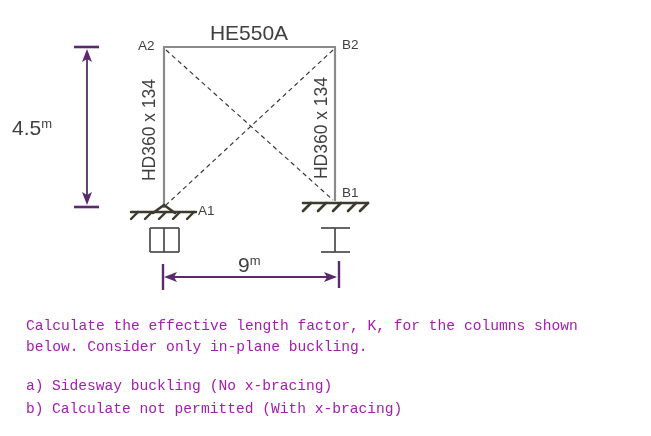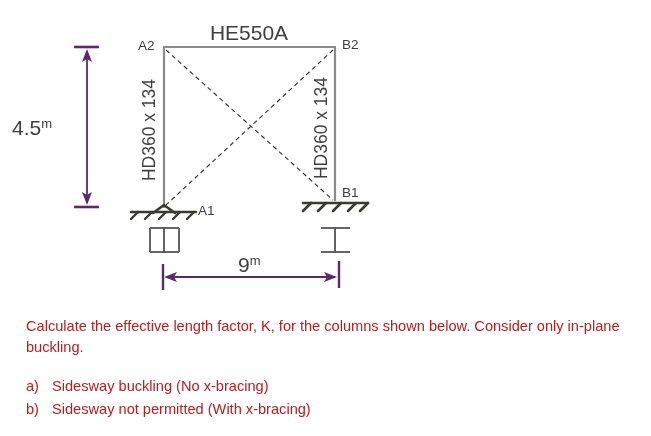--- a/index.html
+++ b/index.html
@@ -20,23 +20,23 @@
     left: 0;
     top: 0;
     width: 400px;
     height: 305px;
   }
   #prompt-block {
     position: absolute;
     left: 26px;
     top: 316px;
     width: 600px;
-    font-family: Liberation Sans, sans-serif;
+    font-family: Liberation Mono, monospace;
     font-size: 14.6px;
-    color: #b91c1c;
+    color: #a21caf;
     line-height: 1.42;
   }
   #prompt-block .intro {
     margin: 0;
     width: 596px;
     text-align: left;
   }
   #options-list {
     margin: 19px 0 0 0;
     padding: 0;
@@ -148,18 +148,18 @@
 
   <div id="prompt-block">
     <p class="intro">Calculate the effective length factor, K, for the columns shown below. Consider only in-plane buckling.</p>
     <ul id="options-list">
       <li>
         <span class="marker">a)</span>
         <span>Sidesway buckling (No x-bracing)</span>
       </li>
       <li>
         <span class="marker">b)</span>
-        <span>Sidesway not permitted (With x-bracing)</span>
+        <span>Calculate not permitted (With x-bracing)</span>
       </li>
     </ul>
   </div>
 
 </div>
 
 </body></html>

